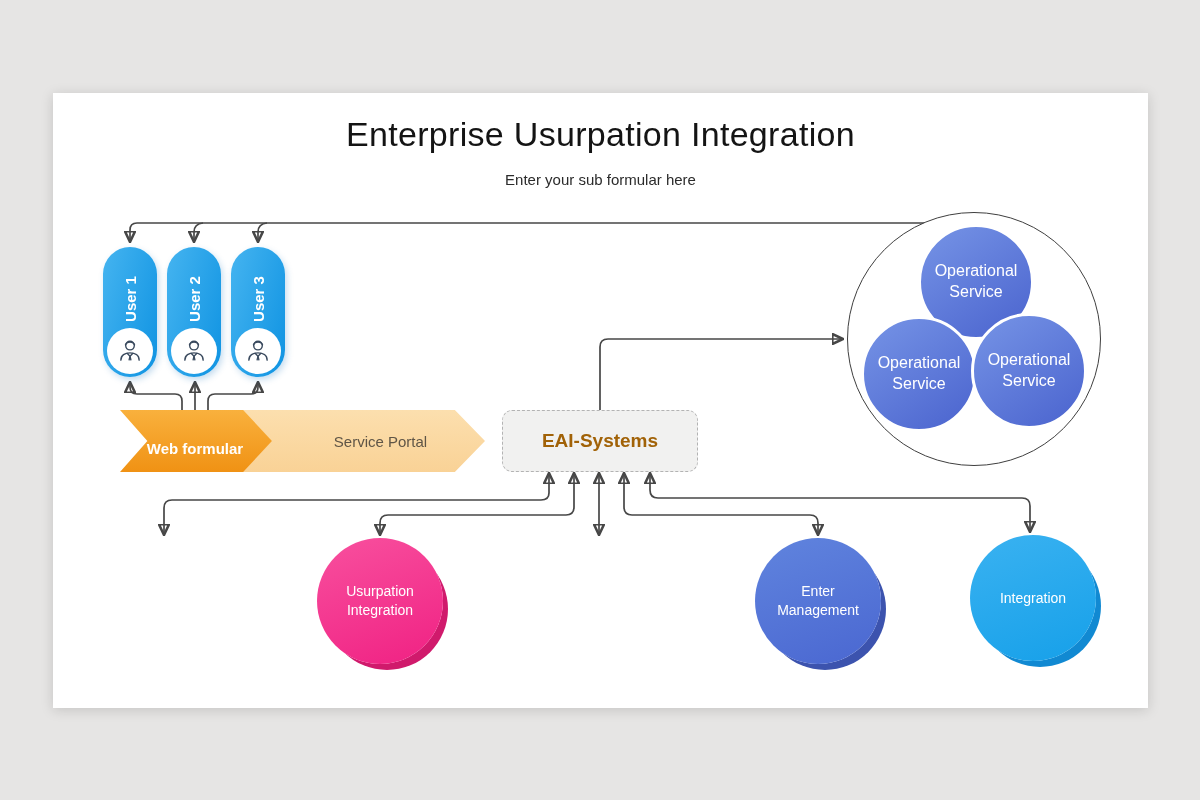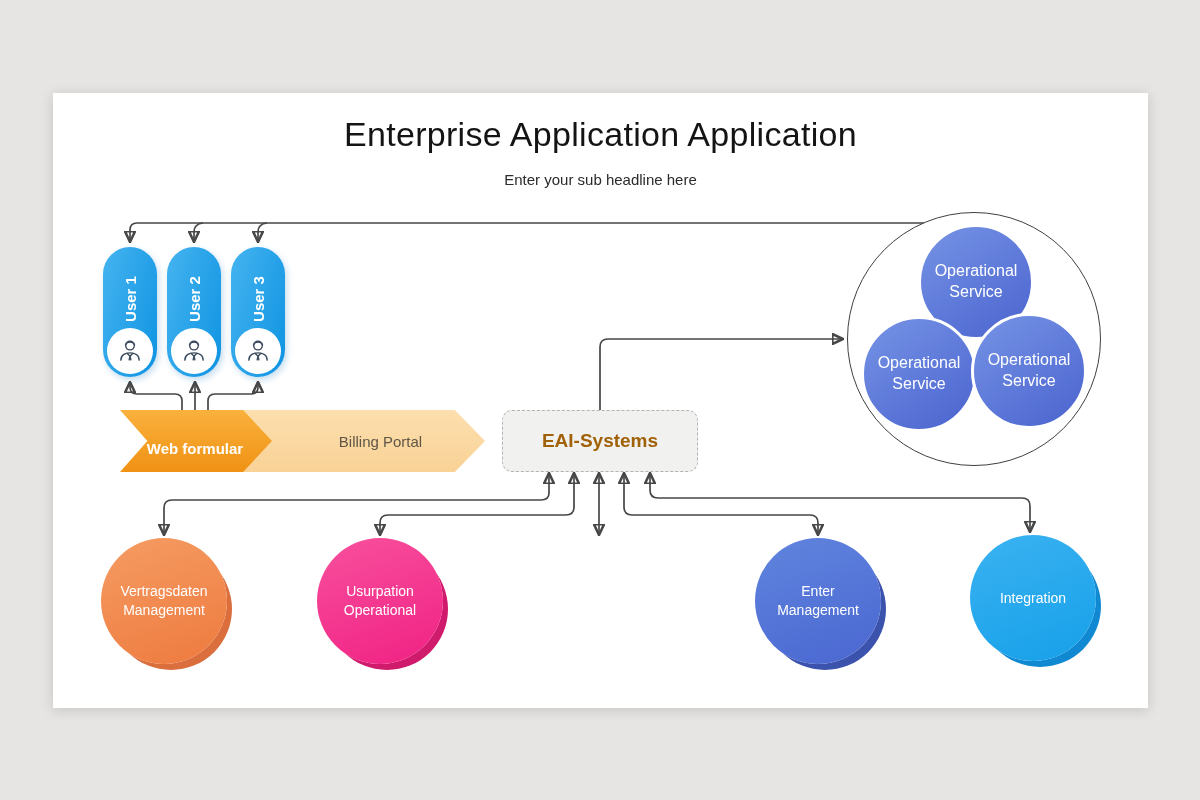--- a/index.html
+++ b/index.html
@@ -87,22 +87,22 @@
     color:#ffffff; display:flex; align-items:center; justify-content:center;
     text-align:center; font-size:14px; line-height:1.35; padding:0 13px;
     box-sizing:border-box; z-index:2;
   }
 </style>
 </head>
 <body>
 
 <div class="slide">
 
-  <div class="title">Enterprise Application Application</div>
-  <div class="subtitle">Enter your sub headline here</div>
+  <div class="title">Enterprise Usurpation Integration</div>
+  <div class="subtitle">Enter your sub formular here</div>
 
   <svg class="connectors" viewBox="0 0 1095 615">
     <defs>
       <marker id="arr" viewBox="0 0 8 8" refX="6.5" refY="4" markerWidth="7" markerHeight="7" orient="auto-start-reverse">
         <path d="M0,0.6 L7.2,4 L0,7.4 Z" fill="#474747" stroke="none"></path>
       </marker>
     </defs>
 
     <path d="M 885 130 H 84 Q 77 130 77 137 V 148" marker-end="url(#arr)"></path>
     <path d="M 150 130 Q 141 131 141 139 V 148" marker-end="url(#arr)"></path>
@@ -151,28 +151,27 @@
       <svg width="28" height="28" viewBox="0 0 26 26" fill="none" stroke="#3a4a5e" stroke-width="1.3" stroke-linecap="round" stroke-linejoin="round">
         <circle cx="13" cy="8" r="4"></circle>
         <path d="M8.8,7.2 q1.2,-2.4 4.2,-2.4 q3,0 4.2,2.4"></path>
         <path d="M4.5,21.5 c0,-4.6 3.8,-6.8 8.5,-6.8 s8.5,2.2 8.5,6.8"></path>
         <path d="M10.3,15.2 L13,17.8 L15.7,15.2"></path>
         <path d="M13,17.8 l-0.8,3.4 M13,17.8 l0.8,3.4"></path>
       </svg>
     </span>
   </div>
 
-  <div class="arrow-band portal-arrow">Billing Portal</div>
+  <div class="arrow-band portal-arrow">Service Portal</div>
   <div class="arrow-band web-arrow">Web formular</div>
   <div class="eai-box">EAI-Systems</div>
 
   <div class="cluster">
     <div class="op-circle op-top">Operational Service</div>
     <div class="op-circle op-left">Operational Service</div>
     <div class="op-circle op-right">Operational Service</div>
   </div>
 
-  <div class="svc-circle" style="left: 48px; background: linear-gradient(160deg, rgb(245, 156, 99) 0%, rgb(238, 122, 62) 100%); box-shadow: rgb(218, 110, 61) 7px 8px 0px -2px;">Vertragsdaten Management</div>
-  <div class="svc-circle" style="left: 264px; background: linear-gradient(160deg, rgb(248, 80, 158) 0%, rgb(240, 33, 131) 100%); box-shadow: rgb(208, 26, 108) 7px 8px 0px -2px;">Usurpation Operational</div>
+  <div class="svc-circle" style="left: 264px; background: linear-gradient(160deg, rgb(248, 80, 158) 0%, rgb(240, 33, 131) 100%); box-shadow: rgb(208, 26, 108) 7px 8px 0px -2px;">Usurpation Integration</div>
   <div class="svc-circle" style="left: 702px; background: linear-gradient(160deg, rgb(96, 132, 222) 0%, rgb(74, 103, 209) 100%); box-shadow: rgb(60, 83, 174) 7px 8px 0px -2px;">Enter Management</div>
   <div class="svc-circle" style="left: 917px; top: 442px; background: linear-gradient(160deg, rgb(58, 178, 241) 0%, rgb(22, 160, 233) 100%); box-shadow: rgb(17, 137, 210) 7px 8px 0px -2px;">Integration</div>
 
 </div>
 
 </body></html>

